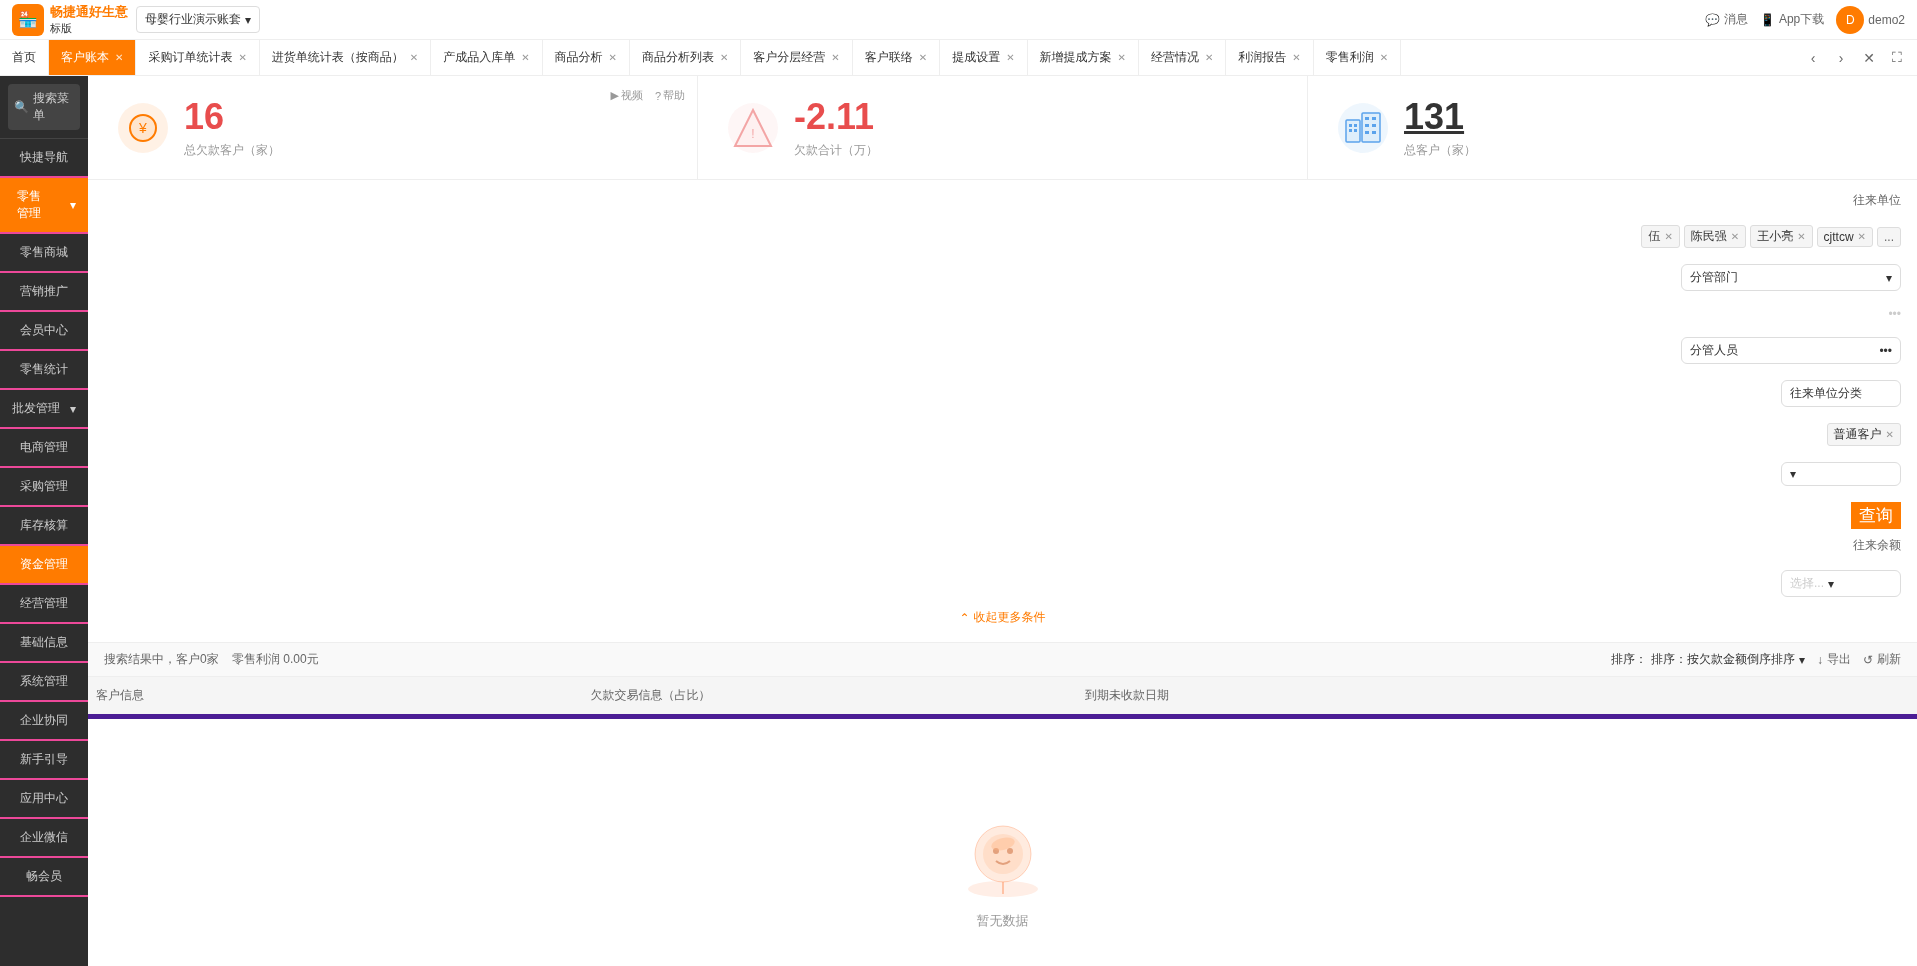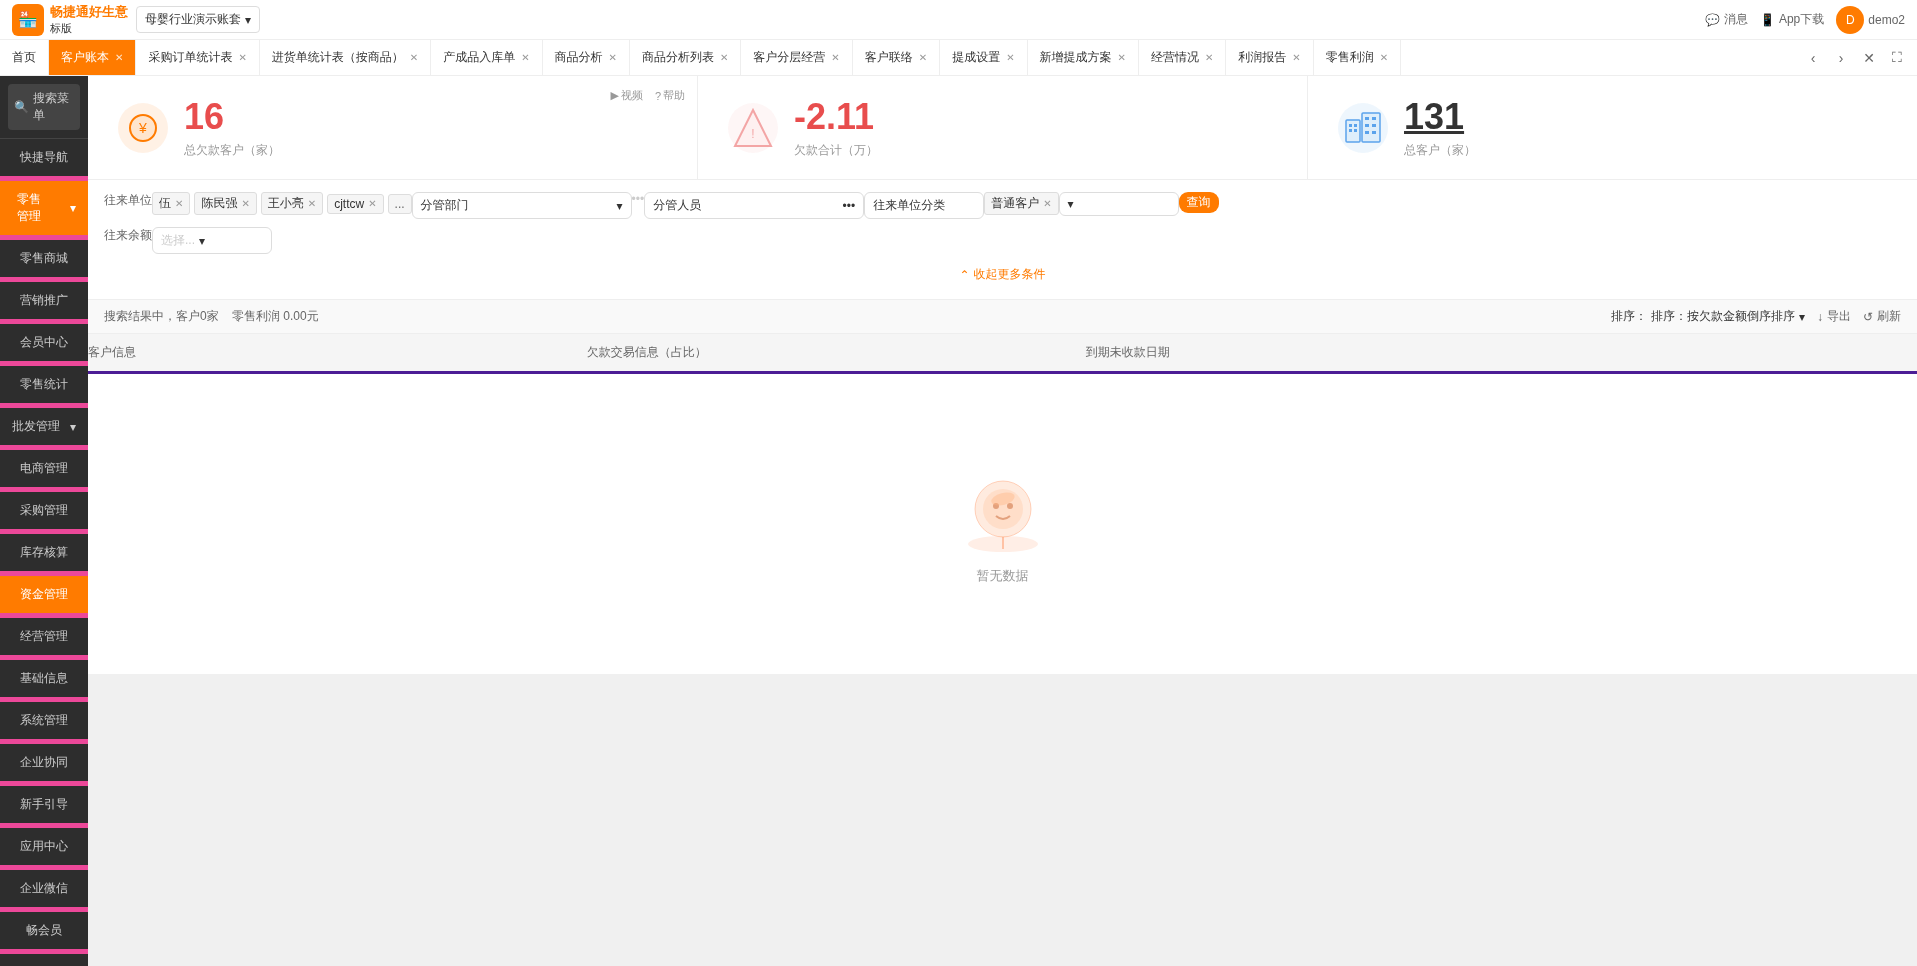--- a/index.html
+++ b/index.html
@@ -50,21 +50,21 @@
     }
     .sidebar-search {
       padding: 8px; border-bottom: 1px solid #444;
     }
     .sidebar-search-btn {
       display: flex; align-items: center; justify-content: center; gap: 4px;
       background: #444; border-radius: 4px; padding: 6px; font-size: 12px; color: #ccc; cursor: pointer;
     }
     .sidebar-item {
       padding: 10px 8px; text-align: center; font-size: 12px; color: #ccc;
-      cursor: pointer; border-bottom: 5px solid #ec4899;
+      cursor: pointer; border-bottom: 2px solid #ec4899;
     }
     .sidebar-item.active { background: #ff7b00; color: white; }
 
     
     .content { flex: 1; overflow-y: auto; background: #f0f0f0; }
 
     
     .stats-row {
       display: flex; background: #fff; border-bottom: 1px solid #eee; align-items: stretch;
     }
@@ -82,21 +82,21 @@
     .stat-icon-wrap.orange { background: rgba(255,122,0,0.1); color: #ff7b00; }
     .stat-icon-wrap.pink { background: rgba(232,77,77,0.1); color: #e84d4d; }
     .stat-icon-wrap.blue { background: rgba(91,163,236,0.1); color: #5ba3ec; }
     .stat-top-right { position: absolute; top: 12px; right: 12px; display: flex; gap: 12px; }
     .stat-help-link { font-size: 11px; color: #999; cursor: pointer; display: flex; align-items: center; gap: 2px; }
 
     
     .filter-area {
       background: #fff; padding: 12px 16px; margin: 0; border-bottom: 1px solid #eee;
     }
-    .filter-row { display: flex; align-items: flex-start; gap: 0; margin-bottom: 8px; flex-wrap: wrap; }
+    .filter-row { display: flex; align-items: flex-end; gap: 16px; margin-bottom: 8px; flex-wrap: wrap; flex-direction: column; }
     .filter-label { font-size: 12px; color: #666; white-space: nowrap; }
     .filter-tags { display: flex; align-items: center; gap: 4px; flex-wrap: wrap; }
     .filter-tag {
       display: flex; align-items: center; gap: 4px; background: #f5f5f5;
       border: 1px solid #ddd; border-radius: 3px; padding: 2px 6px; font-size: 12px; color: #333;
     }
     .filter-tag .remove { color: #999; cursor: pointer; font-size: 10px; }
     .filter-tag.more { color: #666; }
     .filter-select {
       display: flex; align-items: center; gap: 4px; border: 1px solid #ddd;
@@ -117,32 +117,32 @@
       font-size: 12px; color: #666;
     }
     .result-bar-right { display: flex; align-items: center; gap: 12px; }
     .sort-select { display: flex; align-items: center; gap: 4px; cursor: pointer; color: #333; }
     .action-btn { display: flex; align-items: center; gap: 4px; cursor: pointer; color: #666; }
 
     
     .table-area { background: #fff; }
     .table-header {
       display: grid; grid-template-columns: 3fr 3fr 3fr 2fr;
-      background: #f5f5f5; padding: 10px 0;
-      border-bottom: 3px solid #4c1d95; font-size: 12px; color: #666;
+      background: #f5f5f5; padding: 10px 8px;
+      border-bottom: 5px solid #4c1d95; font-size: 12px; color: #666;
     }
     .table-body {
       display: flex; flex-direction: column; align-items: center;
       justify-content: center; padding: 60px 20px; min-height: 300px;
     }
     .empty-text { font-size: 13px; color: #999; }
 
     .orange-tag {
-      background: #ff7b00; color: white; border-radius: 9px;
-      padding: 2px 8px; font-size: 12px; cursor: pointer; border: none;
+      background: #ff7b00; color: white; border-radius: 0;
+      padding: 2px 8px; font-size: 17px; cursor: pointer; border: none;
     }
   </style>
 </head>
 <body>
 
 <div class="top-bar">
   <div class="top-bar-left">
     <div class="logo">
       <div class="logo-icon">🏪</div>
       <div class="logo-text">

